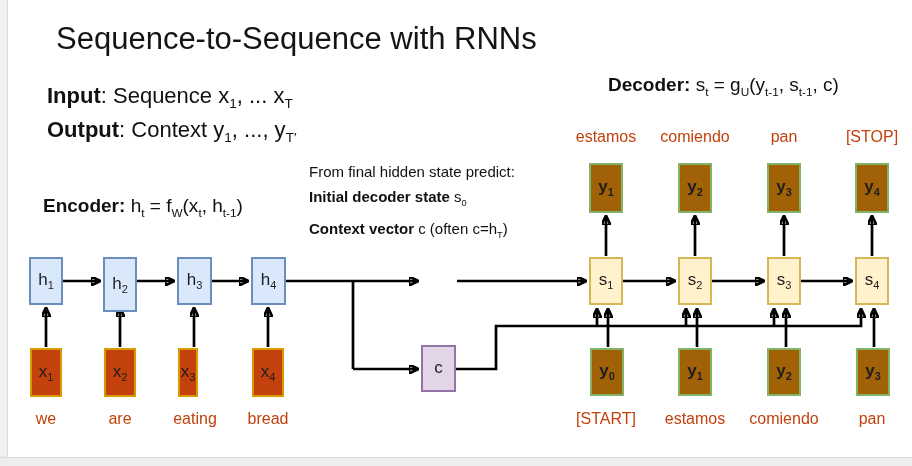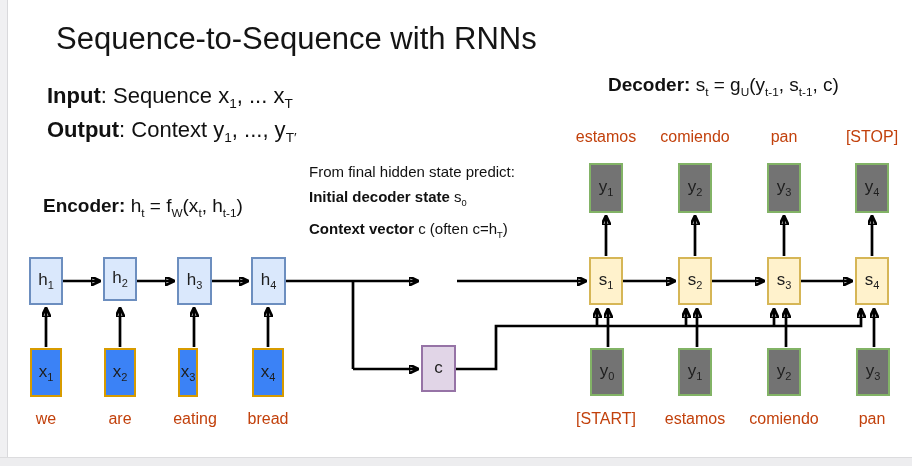--- a/index.html
+++ b/index.html
@@ -22,23 +22,23 @@
   .encoder-formula { left:43px; top:195px; font-size:19px; }
   .predict { left:309px; top:159px; font-size:15px; line-height:25px; }
   .textline sub, .predict sub { font-size:0.62em; }
   .box {
     position:absolute; box-sizing:border-box; border:2px solid;
     display:flex; align-items:center; justify-content:center;
     font-size:17px; color:#1e1e1e;
   }
   .box sub { font-size:11px; }
   .hbox { background:#dae8fc; border-color:#6c8ebf; }
-  .xbox { background:#3b82f6; border-color:#d79b00; }
+  .xbox { background:#c2410c; border-color:#d79b00; }
   .sbox { background:#fff2cc; border-color:#d6b656; }
-  .ybox { background:#737373; border-color:#82b366; }
+  .ybox { background:#a16207; border-color:#82b366;font-weight:bold; }
   .cbox { background:#e1d5e7; border-color:#9673a6; }
   .word { position:absolute; transform:translateX(-50%); font-size:16px; color:#c2410c; white-space:nowrap; }
   svg.arrows { position:absolute; left:0; top:0; }
   svg.arrows path { stroke:#000; stroke-width:2.7; fill:none; }
 </style>
 </head>
 <body>
 
 <div id="slide">
   <div class="left-strip"></div>
@@ -97,21 +97,21 @@
 
   <div class="textline predict">
     <div>From final hidden state predict:</div>
     <div><b>Initial decoder state</b><span> s</span><sub>0</sub></div>
     <div><b>Context vector</b><span> c (often c=h</span><sub>T</sub><span>)</span></div>
   </div>
 
   <div class="box hbox" style="left:29px;top:257px;width:34px;height:48px">
       <span class="lbl"><span>h</span><sub>1</sub></span>
     </div>
-  <div class="box hbox" style="left:103px;top:257px;width:34px;height:44px">
+  <div class="box hbox" style="left:103px;top:257px;width:34px;height:55px">
       <span class="lbl"><span>h</span><sub>2</sub></span>
     </div>
   <div class="box hbox" style="left:177px;top:257px;width:35px;height:48px">
       <span class="lbl"><span>h</span><sub>3</sub></span>
     </div>
   <div class="box hbox" style="left:251px;top:257px;width:35px;height:48px">
       <span class="lbl"><span>h</span><sub>4</sub></span>
     </div>
 
   <div class="box xbox" style="left:30px;top:348px;width:32px;height:49px">

